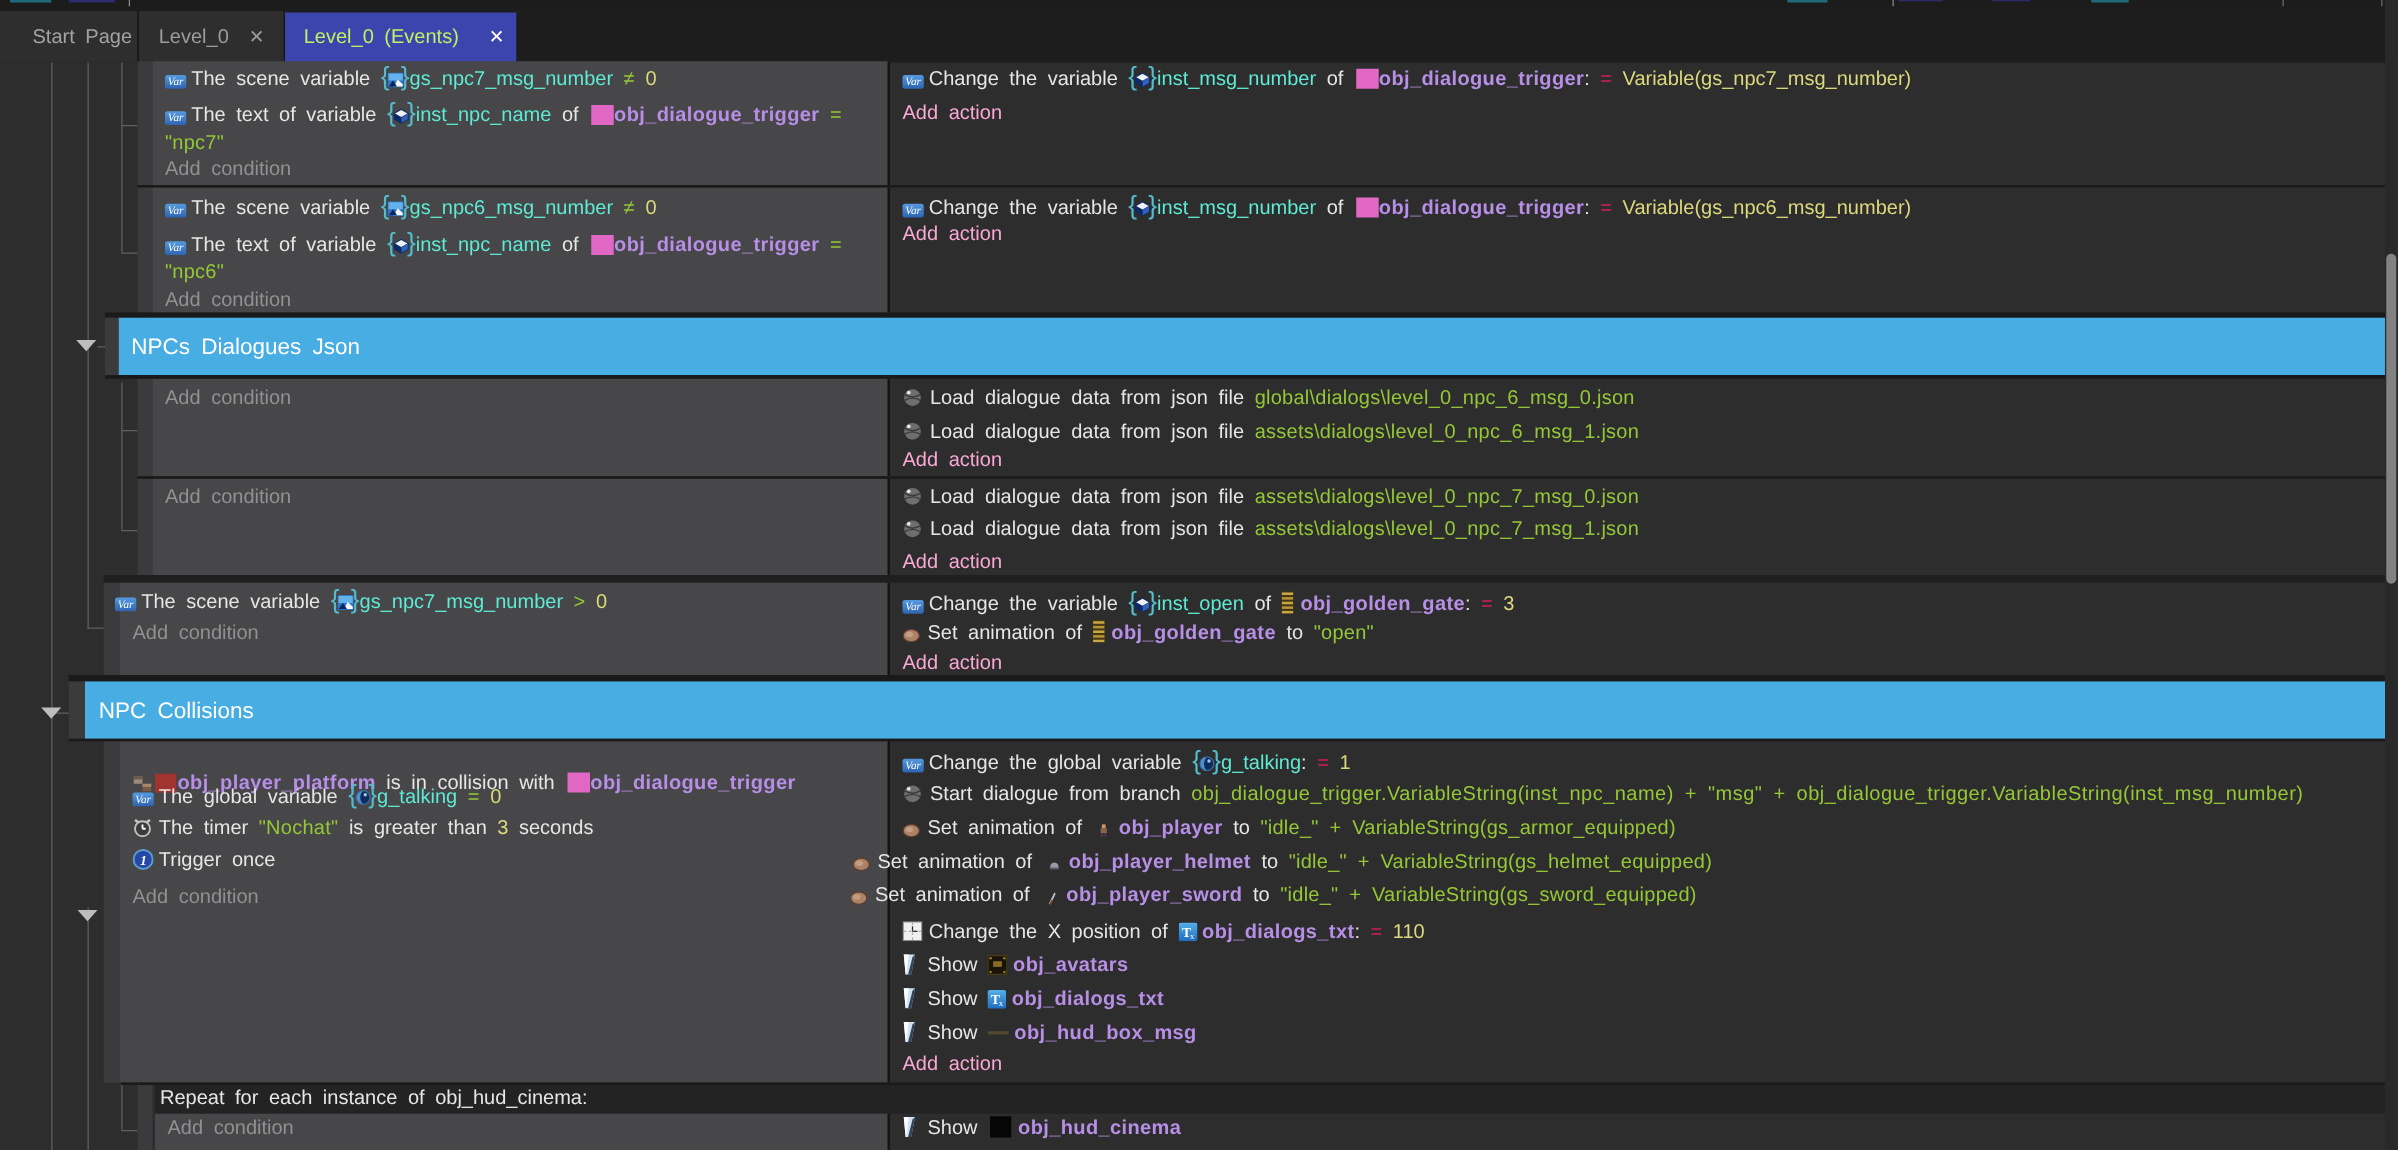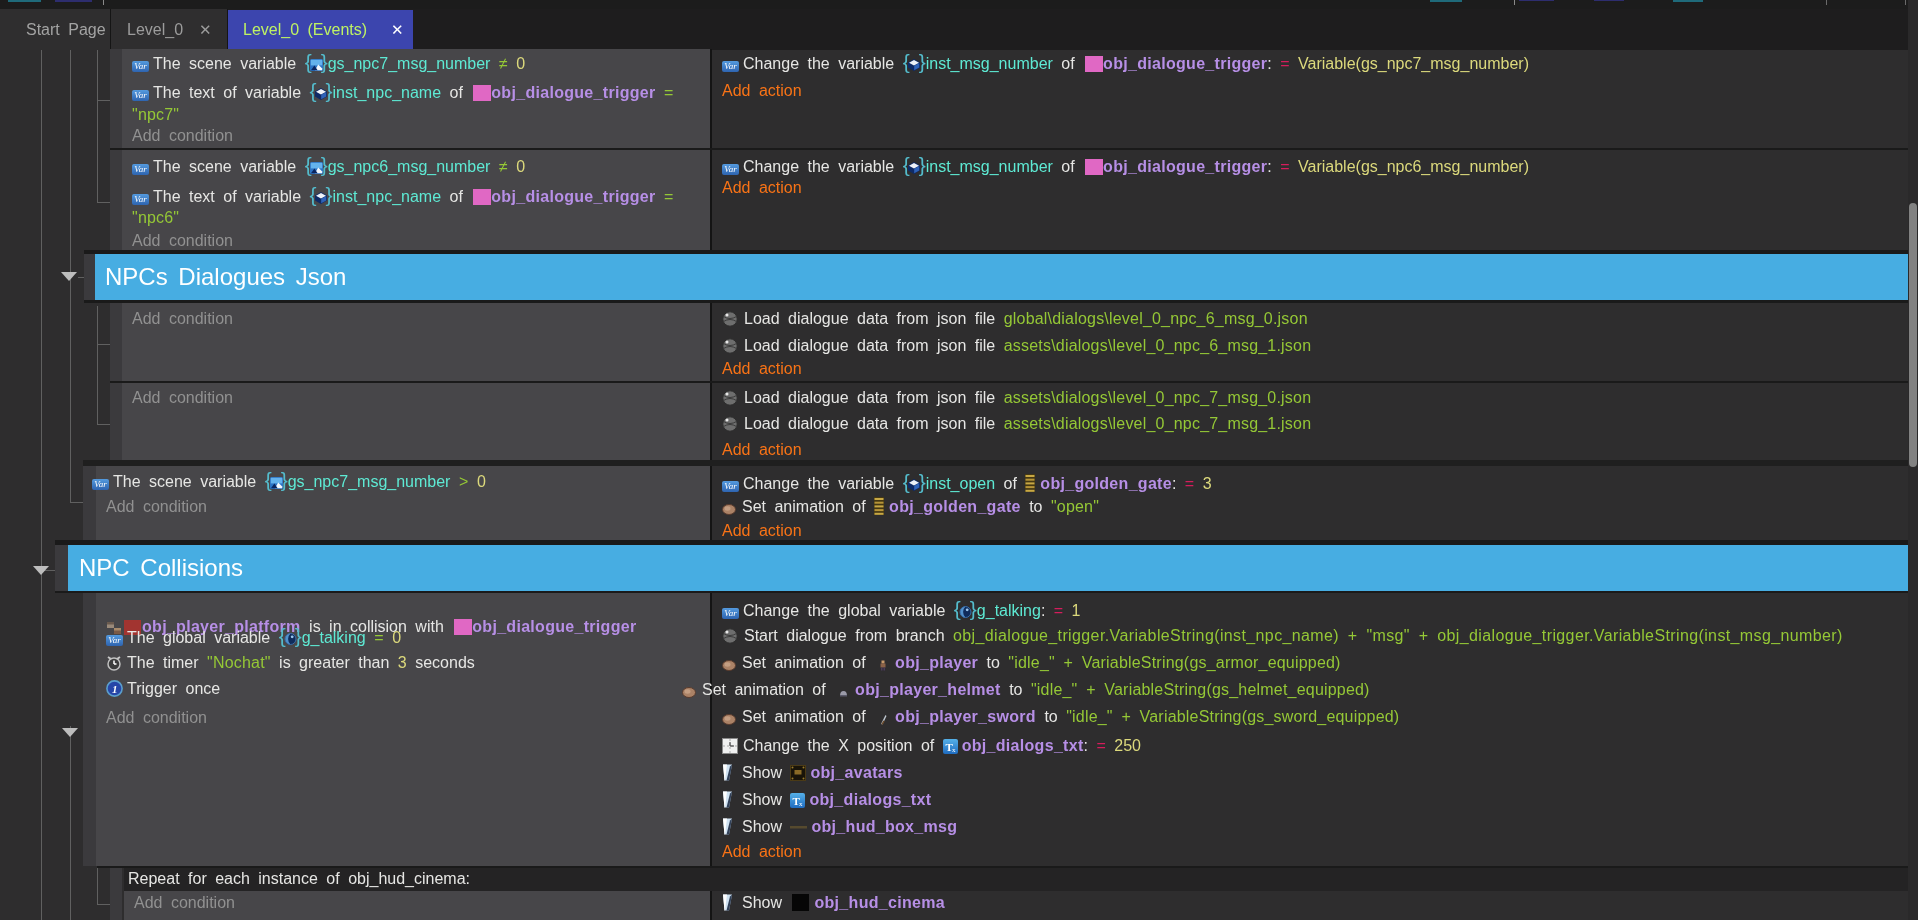--- a/index.html
+++ b/index.html
@@ -7,24 +7,24 @@
 body{background:#2e2d2e;font-family:"Liberation Sans",sans-serif;font-size:16px;color:#e6e6e4;position:relative;word-spacing:4px}
 .abs{position:absolute}
 .ln{position:absolute;white-space:pre;height:22px;line-height:22px}
 .ln svg{vertical-align:-2px}
 .cy{color:#5eead4}
 .lm{color:#95c836;letter-spacing:0.2px}
 .yl{color:#dcd97c}
 .pu{color:#b78fe6;font-weight:bold;letter-spacing:0.3px}
 .cr{color:#d41d5c}
 .g1{color:#919191}
-.g2{color:#f97316}
+.g2{color:#f9a8d4}
 .cond{position:absolute;background:#474649;border-right:2px solid #141414}
 .strip{position:absolute;background:#3b3a3d}
-.gbar{position:absolute;background:#47ade2;color:#fff;font-size:24px;display:flex;align-items:center;letter-spacing:0}
+.gbar{position:absolute;background:#47ade2;color:#fff;font-size:18px;display:flex;align-items:center;letter-spacing:0}
 .hline{position:absolute;background:#1a1a1a}
 .gl{position:absolute;background:#606060}
 .arr{position:absolute;width:0;height:0;border-left:8px solid transparent;border-right:8px solid transparent;border-top:9px solid #bdbdbd}
 .vicon{display:inline-block;width:17px;height:11px;border-radius:2px;background:linear-gradient(180deg,#549ade 0%,#2e64b0 100%);color:#fff;font-size:9px;font-style:italic;font-family:"Liberation Serif",serif;text-align:center;line-height:11px;margin-right:4px;vertical-align:0.5px}
 .br{color:#54bccc;font-size:21px}
 .osq{display:inline-block;width:18px;height:16px;margin:0 0 0 2px;vertical-align:-2.5px}
 .icn{display:inline-flex;align-items:center;justify-content:center;margin-right:5px;vertical-align:-3px}
 </style>
 </head>
 <body>
@@ -251,21 +251,21 @@
         <rect x="4.5" y="7.5" width="1.5" height="3" fill="#4a3a5a"></rect>
       </svg></span><span class="pu">obj_player</span> to <span class="lm">"idle_" + VariableString(gs_armor_equipped)</span></div>
 <div class="ln" style="left:682px;top:679px"><span class="icn" style="margin-right:6px"><svg width="14" height="11">
         <ellipse cx="7" cy="5.5" rx="6.5" ry="5" fill="#ab8266"></ellipse>
         <ellipse cx="5.5" cy="4.5" rx="3" ry="2.2" fill="#c49e82"></ellipse>
         <ellipse cx="7" cy="5.5" rx="6.5" ry="5" fill="none" stroke="#5a3c2e"></ellipse>
       </svg></span>Set animation of <span class="icn" style="width:18px;justify-content:center;margin-right:3px"><svg width="9" height="8">
         <path d="M1 6 Q1 1 4.5 1 Q8 1 8 6 Z" fill="#9a9aa8"></path>
         <rect x="1" y="5" width="7" height="1.5" fill="#5a5a6a"></rect>
       </svg></span><span class="pu">obj_player_helmet</span> to <span class="lm">"idle_" + VariableString(gs_helmet_equipped)</span></div>
-<div class="ln" style="left:722px;top:706px"><span class="icn" style="margin-right:6px"><svg width="14" height="11">
+<div class="ln" style="left:680px;top:706px"><span class="icn" style="margin-right:6px"><svg width="14" height="11">
         <ellipse cx="7" cy="5.5" rx="6.5" ry="5" fill="#ab8266"></ellipse>
         <ellipse cx="5.5" cy="4.5" rx="3" ry="2.2" fill="#c49e82"></ellipse>
         <ellipse cx="7" cy="5.5" rx="6.5" ry="5" fill="none" stroke="#5a3c2e"></ellipse>
       </svg></span>Set animation of <span class="icn" style="width:18px;justify-content:center;margin-right:3px"><svg width="7" height="11">
         <path d="M1 10 L5.5 1 L6.5 2 L2.5 10.5 Z" fill="#c0c8d0"></path>
         <rect x="1" y="8" width="4" height="1.5" fill="#6a4a2a" transform="rotate(-60 3 8.7)"></rect>
       </svg></span><span class="pu">obj_player_sword</span> to <span class="lm">"idle_" + VariableString(gs_sword_equipped)</span></div>
 <div class="ln" style="left:722px;top:735px"><span class="icn" style="margin-right:5px"><svg width="16" height="16">
         <rect x="0.5" y="0.5" width="15" height="15" fill="#f0f0f0" stroke="#8a8a8a"></rect>
         <path d="M8 1 V15 M1 8 H15" stroke="#aaa" stroke-dasharray="2 2"></path>
@@ -273,21 +273,21 @@
       </svg></span>Change the X position of <span class="icn" style="margin-right:4px"><svg width="15" height="15">
         <defs>
           <linearGradient id="txg" x1="0" y1="0" x2="0" y2="1">
             <stop offset="0" stop-color="#55b0e8"></stop>
             <stop offset="1" stop-color="#1f6cc0"></stop>
           </linearGradient>
         </defs>
         <rect width="15" height="15" rx="2" fill="url(#txg)"></rect>
         <text x="2.5" y="11.5" font-size="11" font-weight="bold" fill="#fff" font-family="Liberation Serif">T</text>
         <text x="9" y="13" font-size="7" fill="#fff" font-family="Liberation Serif">x</text>
-      </svg></span><span class="pu">obj_dialogs_txt</span>: <span class="cr">=</span> <span class="yl">250</span></div>
+      </svg></span><span class="pu">obj_dialogs_txt</span>: <span class="cr">=</span> <span class="yl">110</span></div>
 <div class="ln" style="left:722px;top:762px"><span class="icn" style="margin-right:9px"><svg width="11" height="17">
         <polygon points="1,0.5 10,0.5 7,16.5 2.5,16.5" fill="#cfe2f2"></polygon>
         <polygon points="1,0.5 5,0.5 3,16.5 2.5,16.5" fill="#fff"></polygon>
         <polygon points="10,0.5 7,16.5 4.5,16.5 8,2.5" fill="#16243e" opacity="0.85"></polygon>
       </svg></span>Show <span class="icn" style="margin-right:4px"><svg width="16" height="16">
         <rect x="0.5" y="0.5" width="15" height="15" fill="#191409" stroke="#4a3a16"></rect>
         <rect x="4.5" y="5" width="7" height="4.5" fill="#8a6a26"></rect>
         <circle cx="2.5" cy="2.5" r="1" fill="#9a7a28"></circle>
         <circle cx="13.5" cy="2.5" r="1" fill="#9a7a28"></circle>
         <circle cx="2.5" cy="13.5" r="1" fill="#9a7a28"></circle>

